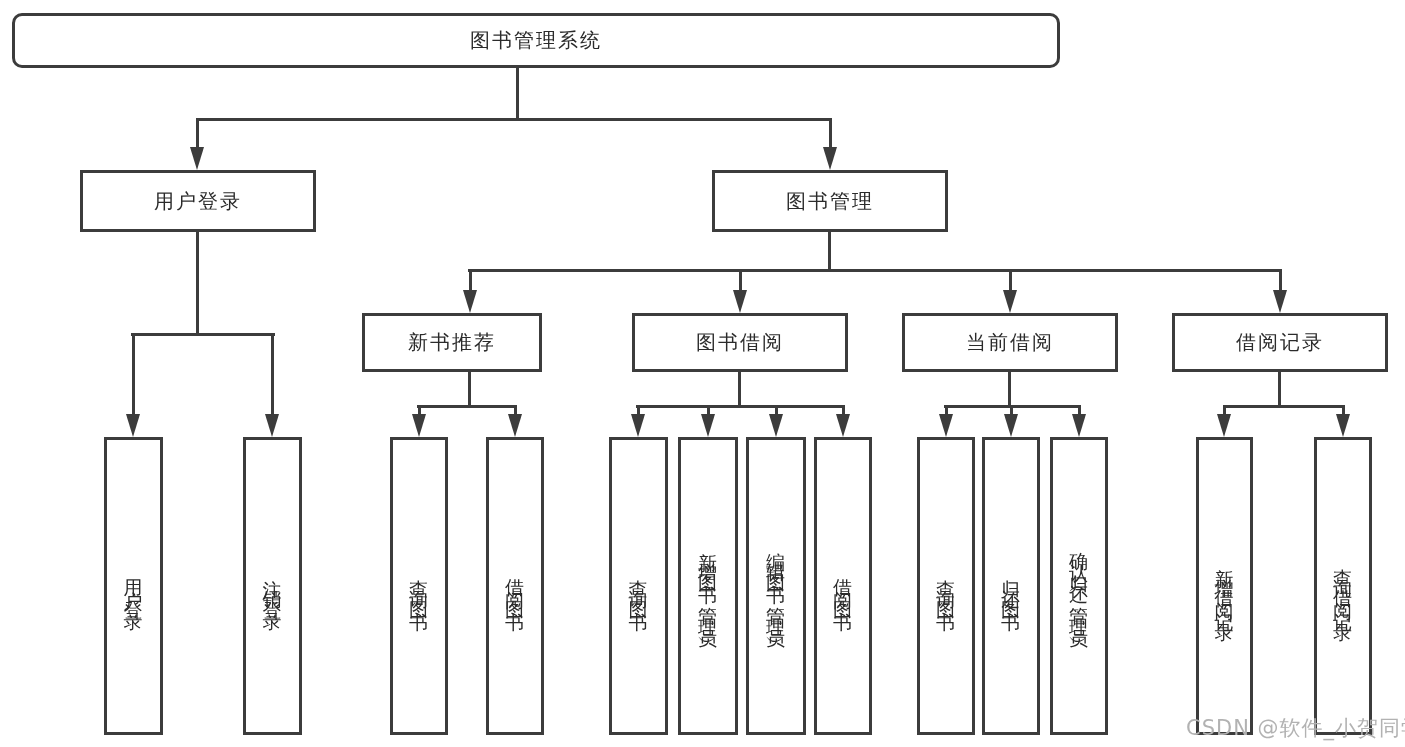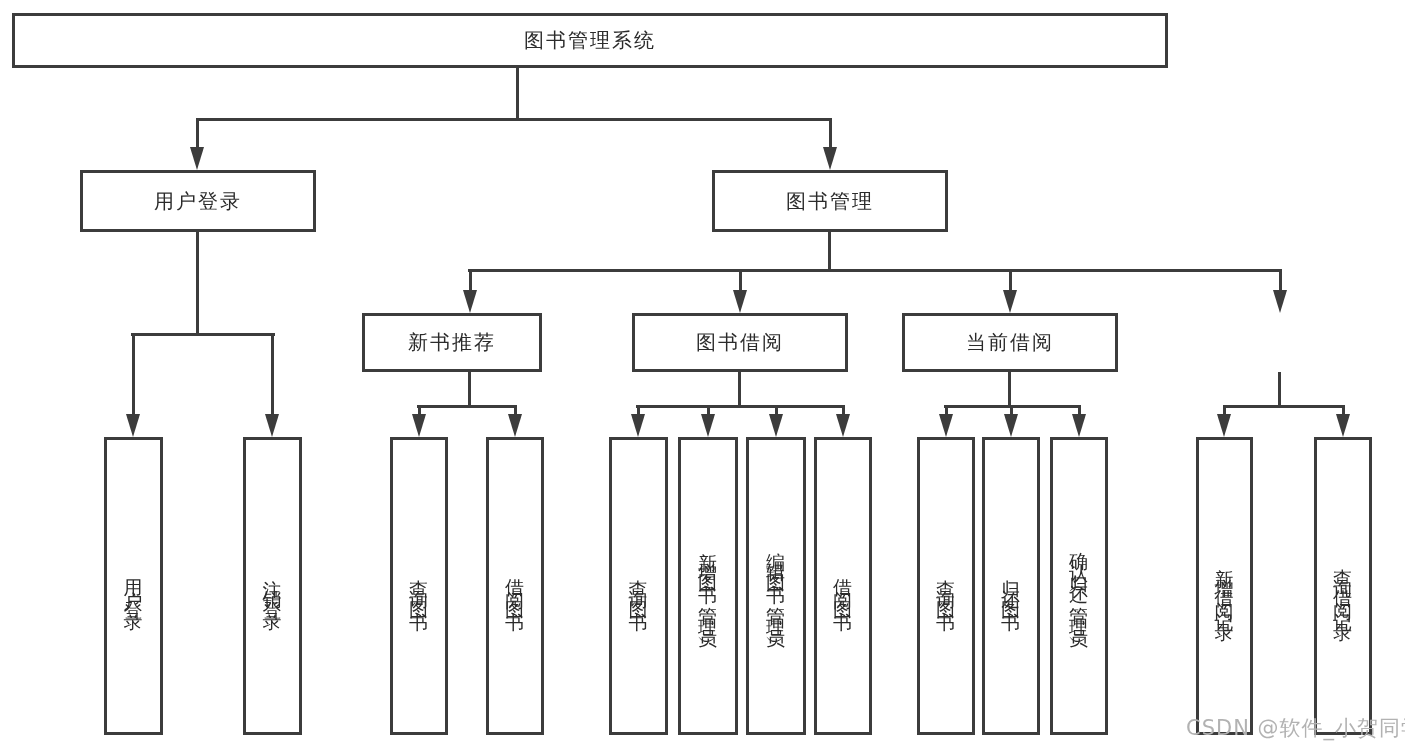--- a/index.html
+++ b/index.html
@@ -50,21 +50,21 @@
     color: #b2b2b2;
     letter-spacing: 1px;
     white-space: nowrap;
   }
 </style>
 </head>
 <body>
 
 <div class="canvas">
 
-  <div class="node h-node" style="left:12px; top:13px; width:1156px; height:55px;">
+  <div class="node h-node" style="left:12px; top:13px; width:1048px; height:55px;border-radius:10px;">
     <span>图书管理系统</span>
   </div>
 
   <div class="vline" style="left:516px; top:68px; width:3px; height:52px;"></div>
   <div class="hline" style="left:196px; top:118px; width:636px; height:3px;"></div>
   <div class="arrow" style="left:189.5px; top:118px; height:52px;">
     <div class="stem"></div>
     <div class="head"></div>
   </div>
   <div class="arrow" style="left:822.5px; top:118px; height:52px;">
@@ -111,20 +111,23 @@
 
   <div class="node h-node" style="left:362px; top:313px; width:180px; height:59px;">
     <span>新书推荐</span>
   </div>
   <div class="node h-node" style="left:902px; top:313px; width:216px; height:59px;">
     <span>当前借阅</span>
   </div>
   <div class="node h-node" style="left:632px; top:313px; width:216px; height:59px;">
     <span>图书借阅</span>
   </div>
+  <div class="node h-node" style="left:1172px; top:313px; width:216px; height:59px;">
+    <span>借阅记录</span>
+  </div>
 
   <div class="vline" style="left:468px; top:372px; width:3px; height:36px;"></div>
   <div class="hline" style="left:417px; top:405px; width:100px; height:3px;"></div>
   <div class="arrow" style="left:411.5px; top:405px; height:32px;">
     <div class="stem"></div>
     <div class="head"></div>
   </div>
   <div class="arrow" style="left:507.5px; top:405px; height:32px;">
     <div class="stem"></div>
     <div class="head"></div>

